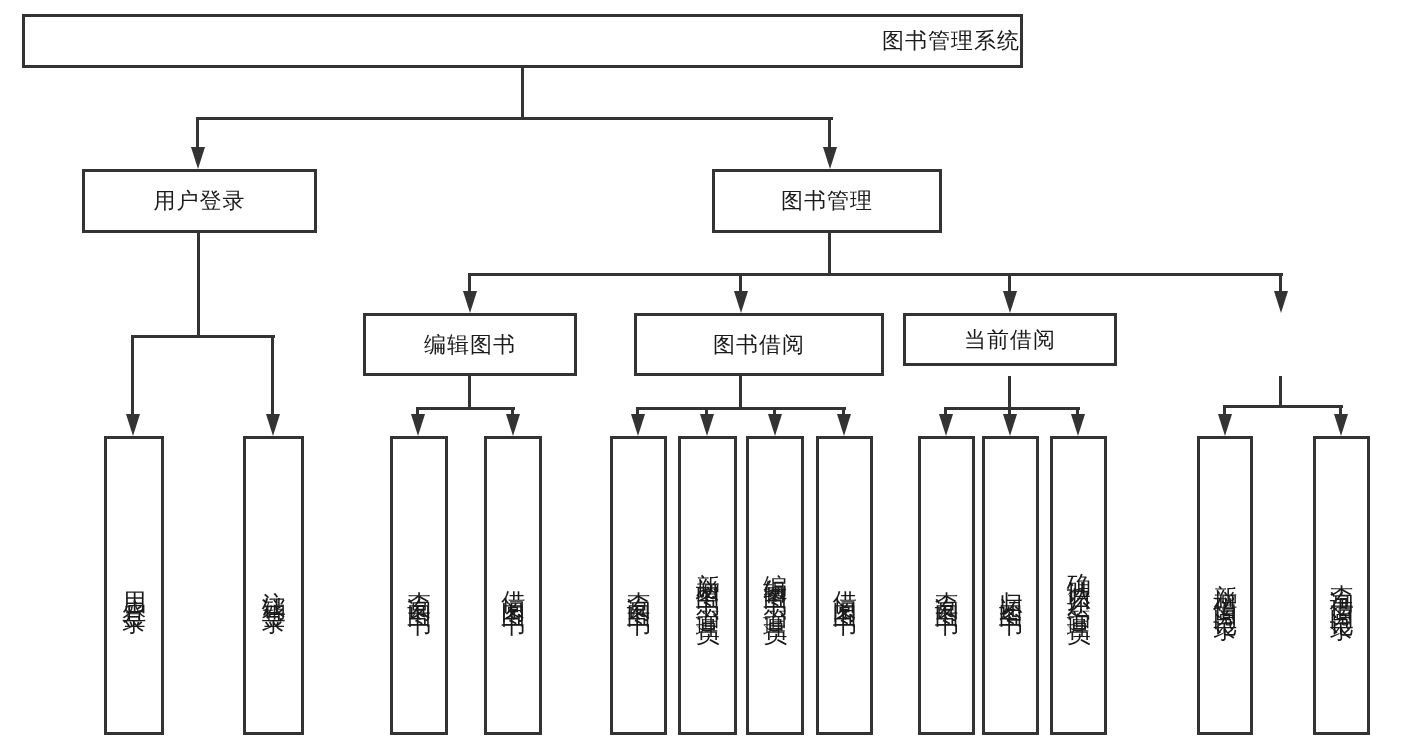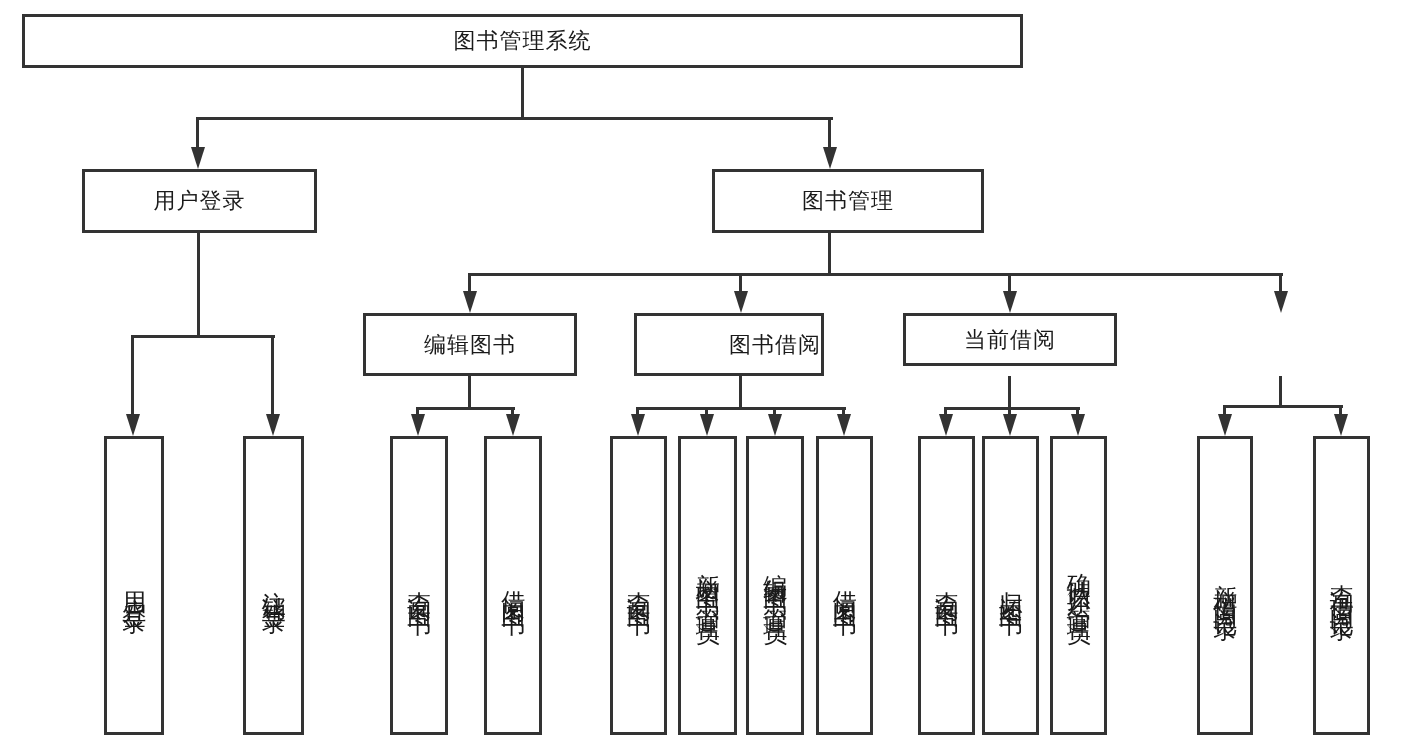--- a/index.html
+++ b/index.html
@@ -49,35 +49,35 @@
     z-index: 10;
     white-space: nowrap;
     text-shadow: 1px 1px 0 rgba(255,255,255,0.85), -1px -1px 0 rgba(255,255,255,0.6);
   }
 </style>
 </head>
 <body>
 
 <div id="canvas">
 
-  <div class="node h" style="left:22px; top:14px; width:1001px; height:54px;">
+  <div class="node h" style="left:22px; top:14px; width:1001px; height:54px;justify-content:flex-end;">
     <span>图书管理系统</span>
   </div>
 
   <div class="node h" style="left:82px; top:169px; width:235px; height:64px;">
     <span>用户登录</span>
   </div>
-  <div class="node h" style="left:712px; top:169px; width:272px; height:64px;">
+  <div class="node h" style="left:712px; top:169px; width:230px; height:64px;">
     <span>图书管理</span>
   </div>
 
   <div class="node h" style="left:363px; top:313px; width:214px; height:63px;">
     <span>编辑图书</span>
   </div>
-  <div class="node h" style="left:634px; top:313px; width:190px; height:63px;justify-content:flex-end;">
+  <div class="node h" style="left:634px; top:313px; width:250px; height:63px;">
     <span>图书借阅</span>
   </div>
   <div class="node h" style="left:903px; top:313px; width:214px; height:53px;">
     <span>当前借阅</span>
   </div>
 
   <div class="node v" style="left:104px; top:436px; width:60px; height:299px;">
     <span class="vtext">用户登录</span>
   </div>
   <div class="node v" style="left:243px; top:436px; width:61px; height:299px;">

